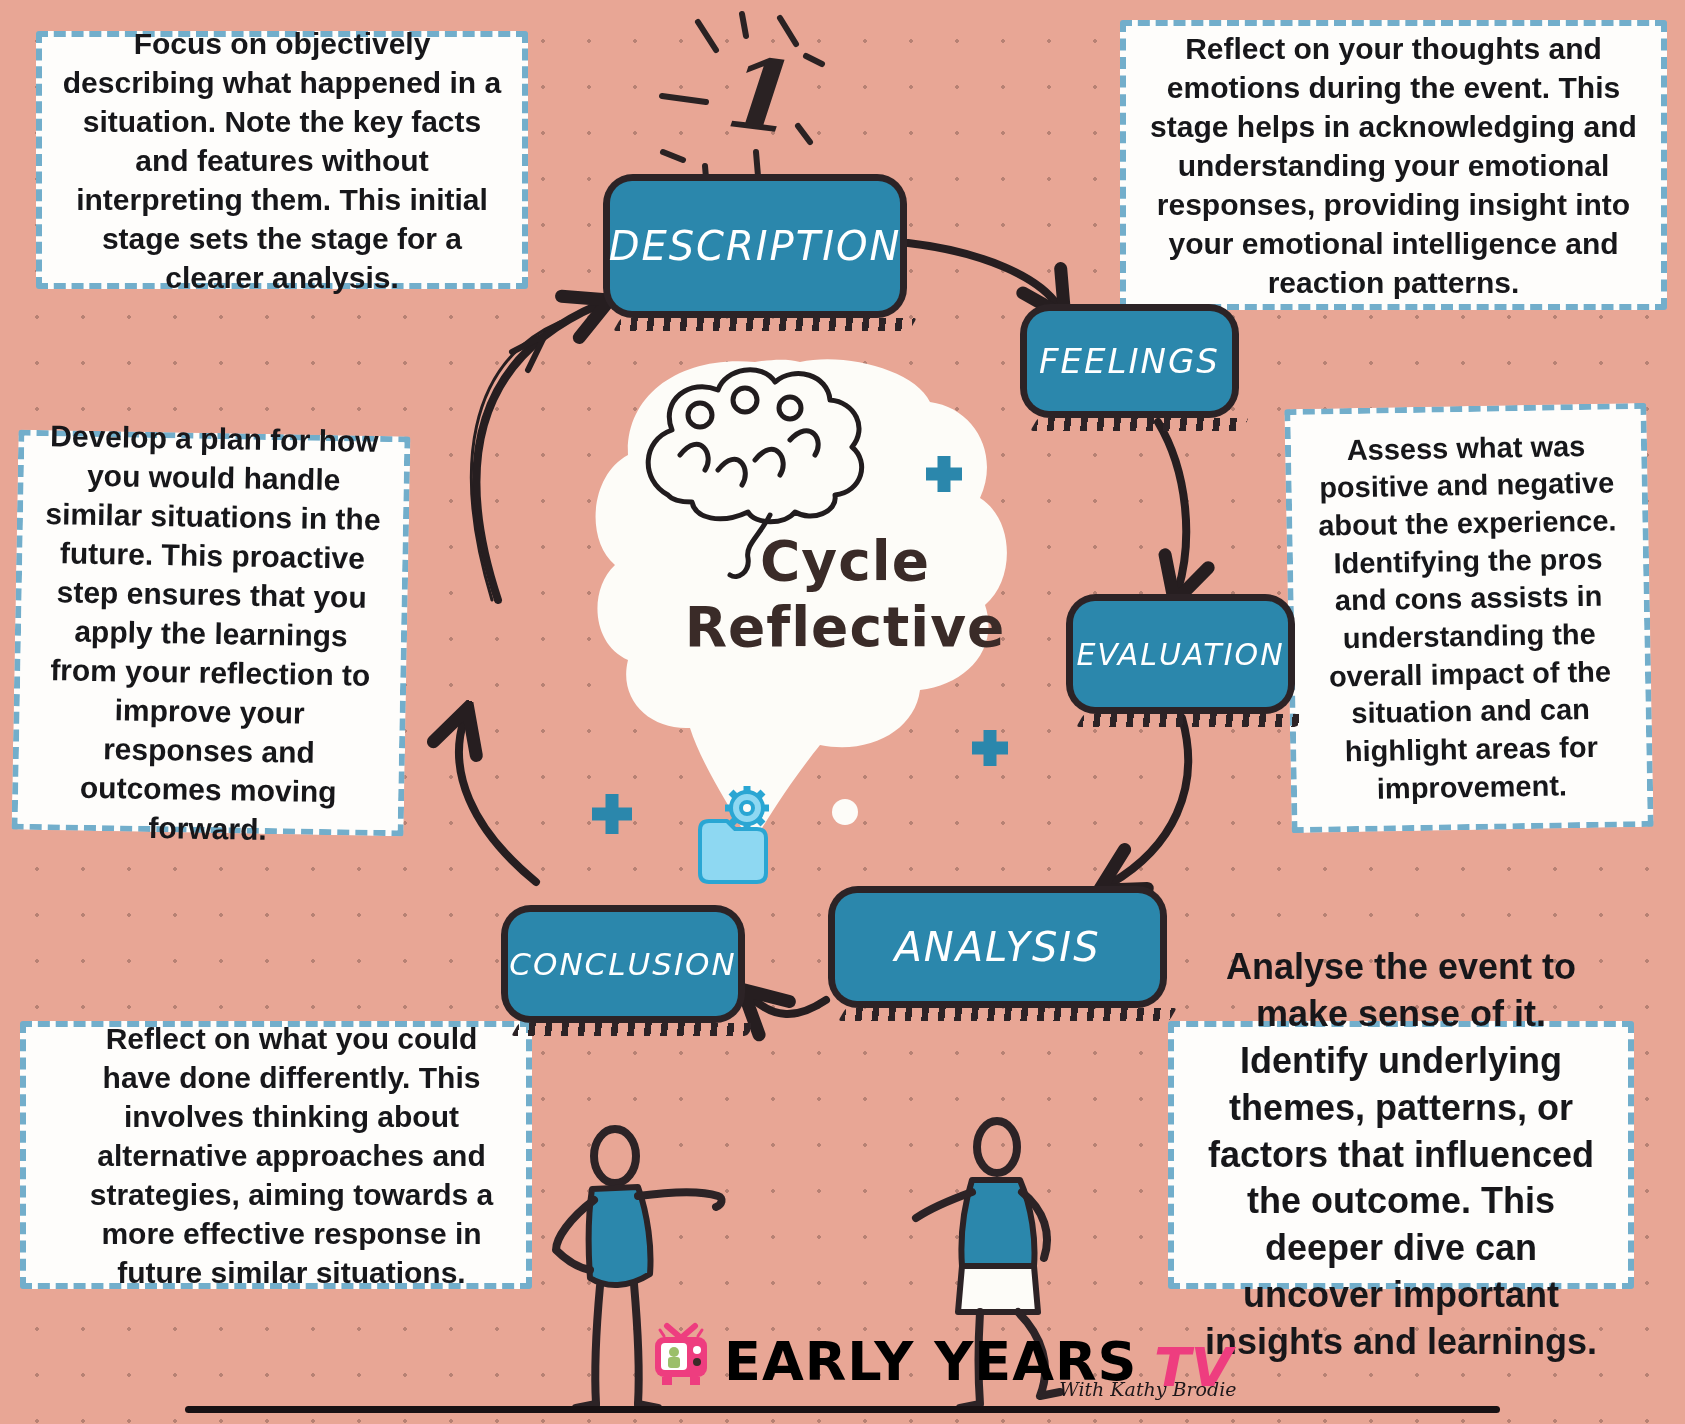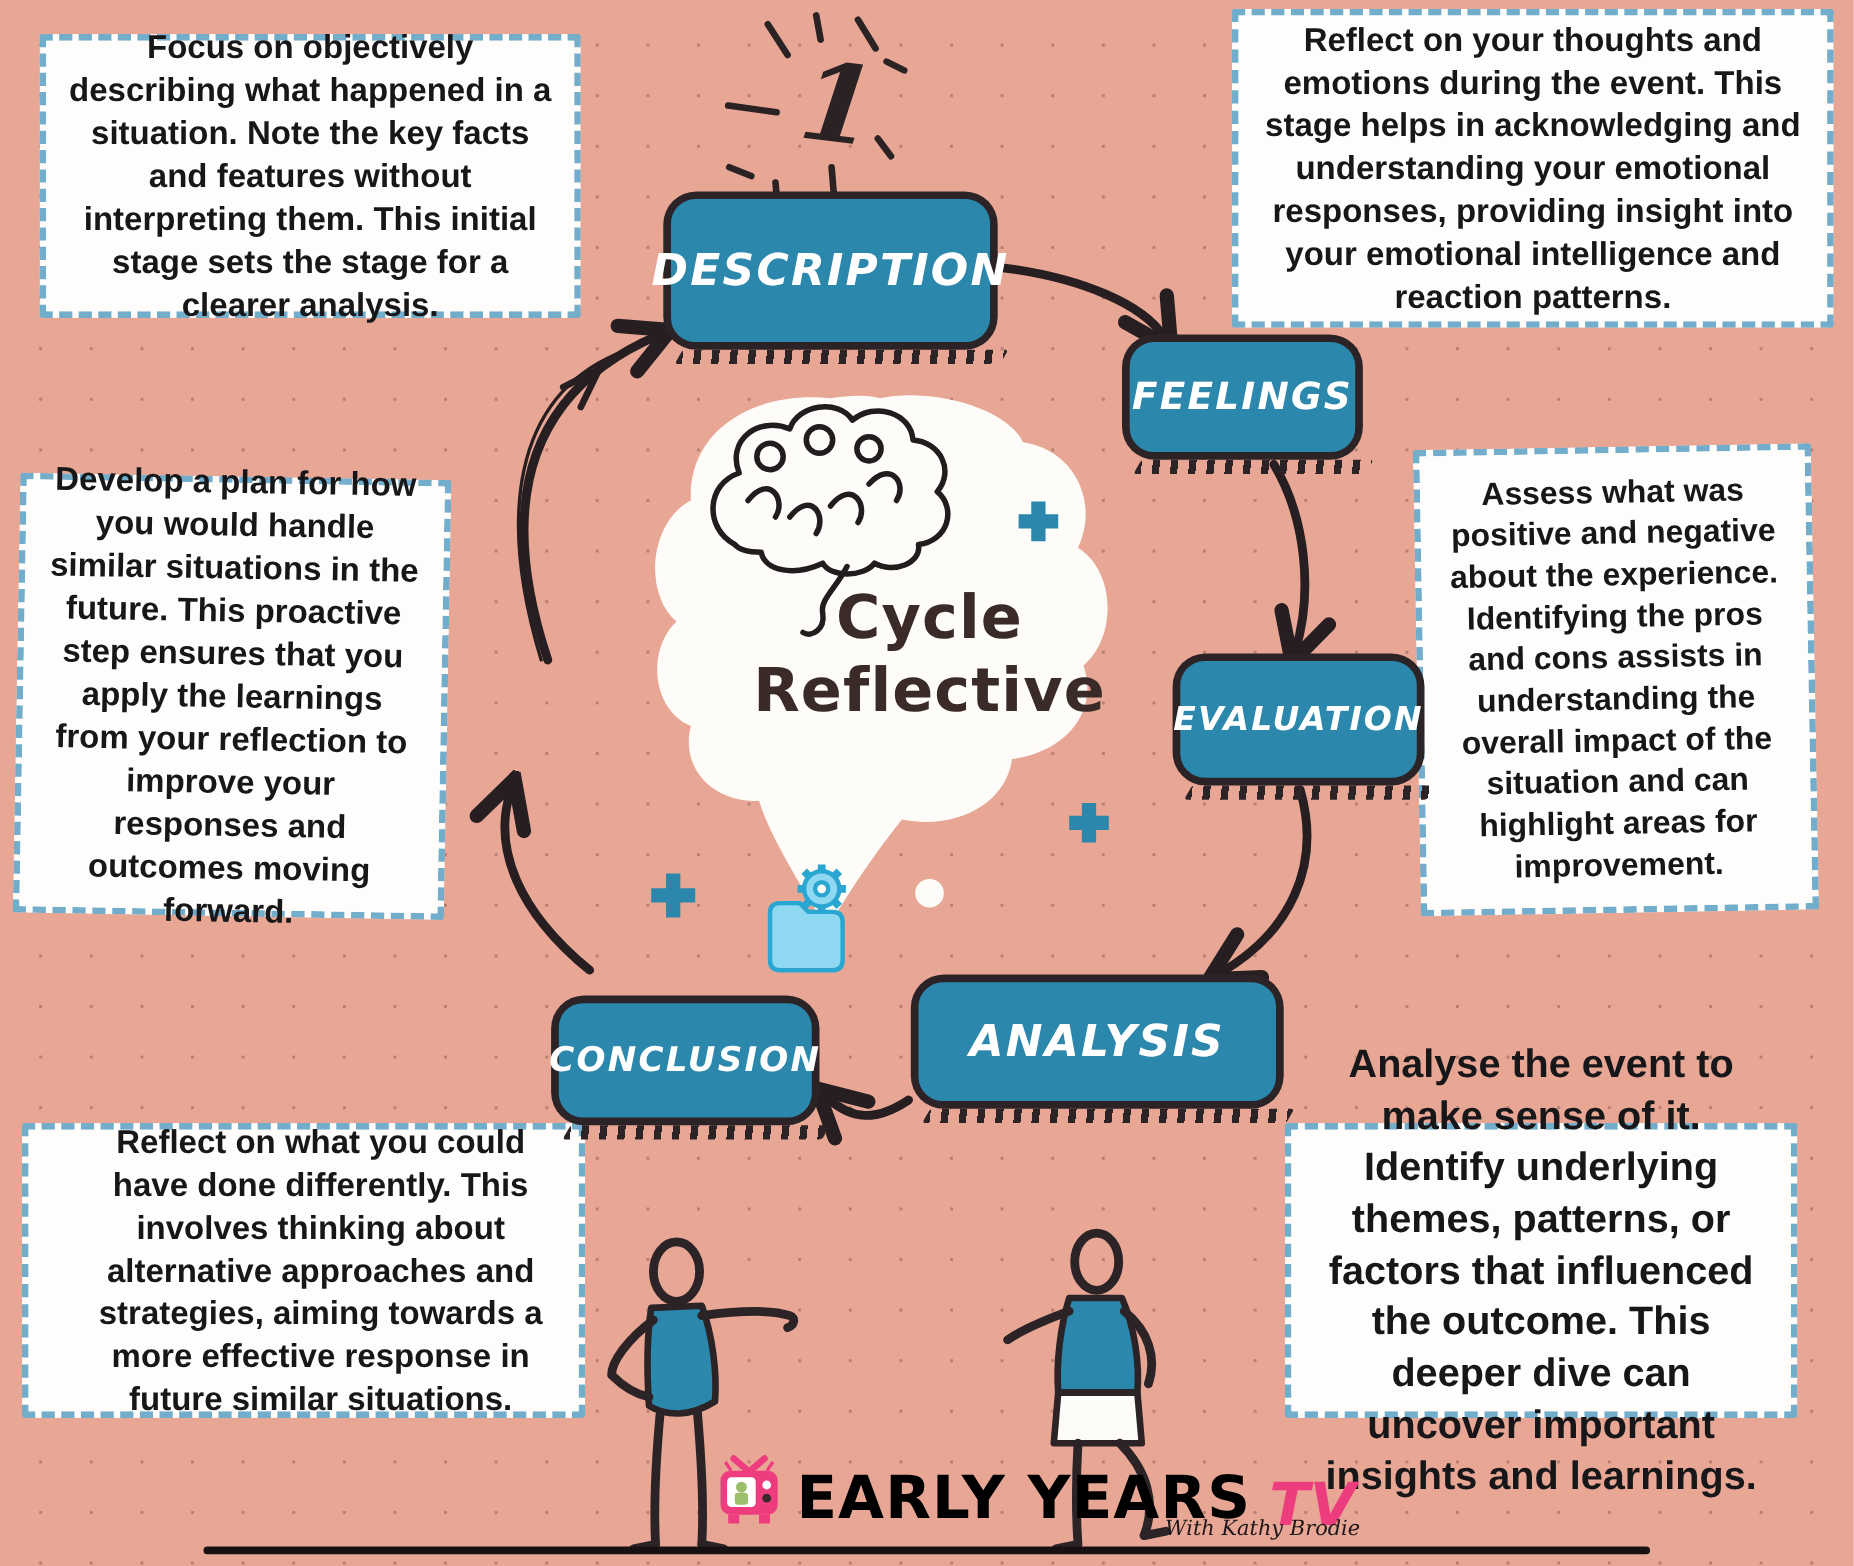--- a/index.html
+++ b/index.html
@@ -9,32 +9,32 @@
     background-image:radial-gradient(circle,rgba(70,45,40,.30) 1.6px,transparent 1.7px);
     background-size:46px 46px;background-position:14px 18px;z-index:0;}
   .layer{position:absolute;left:0;top:0;z-index:1;pointer-events:none;}
 
   
   .note{position:absolute;background:#fefdfb;border:6px dashed #72aecb;border-radius:3px;
     display:flex;align-items:center;justify-content:center;text-align:center;
     color:#17171a;font-weight:bold;z-index:4;box-sizing:border-box;}
   .note .txt{padding:10px 18px;line-height:1.3;}
   #note-description{left:36px;top:31px;width:492px;height:258px;font-size:30px;}
-  #note-feelings{left:1120px;top:8px;width:547px;height:290px;font-size:30px;}
+  #note-feelings{left:1120px;top:20px;width:547px;height:290px;font-size:30px;}
   #note-action-plan{left:15px;top:433px;width:392px;height:400px;font-size:30px;transform:rotate(1deg);}
   #note-evaluation{left:1288px;top:406px;width:362px;height:424px;font-size:29px;transform:rotate(-1deg);}
   #note-conclusion{left:20px;top:1021px;width:512px;height:268px;font-size:30px;padding-left:31px;}
   #note-analysis{left:1168px;top:1021px;width:466px;height:268px;font-size:36px;}
 
   
   .stage{position:absolute;background:#2c2326;border-radius:30px;padding:7px;z-index:5;box-sizing:border-box;}
   .stage-inner{width:100%;height:100%;background:#2b87ac;border-radius:22px;
     display:flex;align-items:center;justify-content:center;text-align:center;
     color:#ffffff;font-family:"DejaVu Sans","Liberation Sans",sans-serif;
-    font-weight:700;font-style:italic;letter-spacing:2px;box-sizing:border-box;}
+    font-weight:400;font-style:italic;letter-spacing:2px;box-sizing:border-box;}
   .stage::after{content:"";position:absolute;left:14px;right:-6px;bottom:-13px;height:13px;
     background:repeating-linear-gradient(65deg,#2c2326 0 6px,transparent 6px 15px);
     transform:skewX(-30deg);border-radius:3px;}
   #stage-description{left:603px;top:174px;width:304px;height:144px;font-size:40px;}
   #stage-feelings{left:1020px;top:304px;width:219px;height:114px;font-size:34px;}
   #stage-evaluation{left:1066px;top:594px;width:229px;height:120px;font-size:30px;}
   #stage-analysis{left:828px;top:886px;width:339px;height:122px;font-size:40px;}
   #stage-conclusion{left:501px;top:884px;width:244px;height:118px;font-size:31px;margin-top:21px;}
   #stage-action-plan{left:392px;top:592px;width:280px;height:124px;font-size:36px;}
   #stage-action-plan .stage-inner{line-height:1.05;padding:0 30px;}

